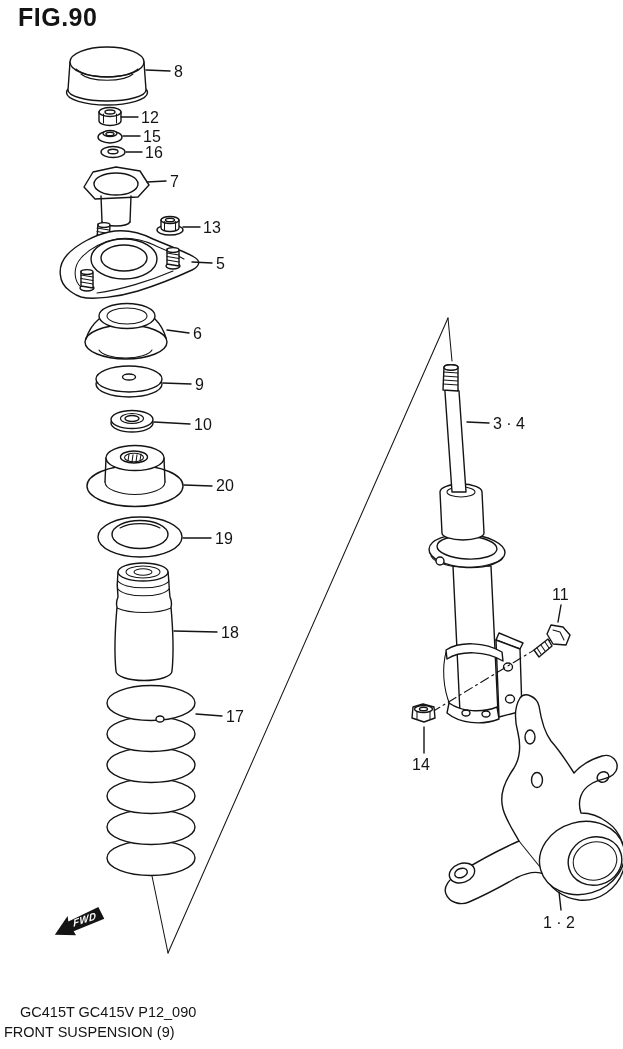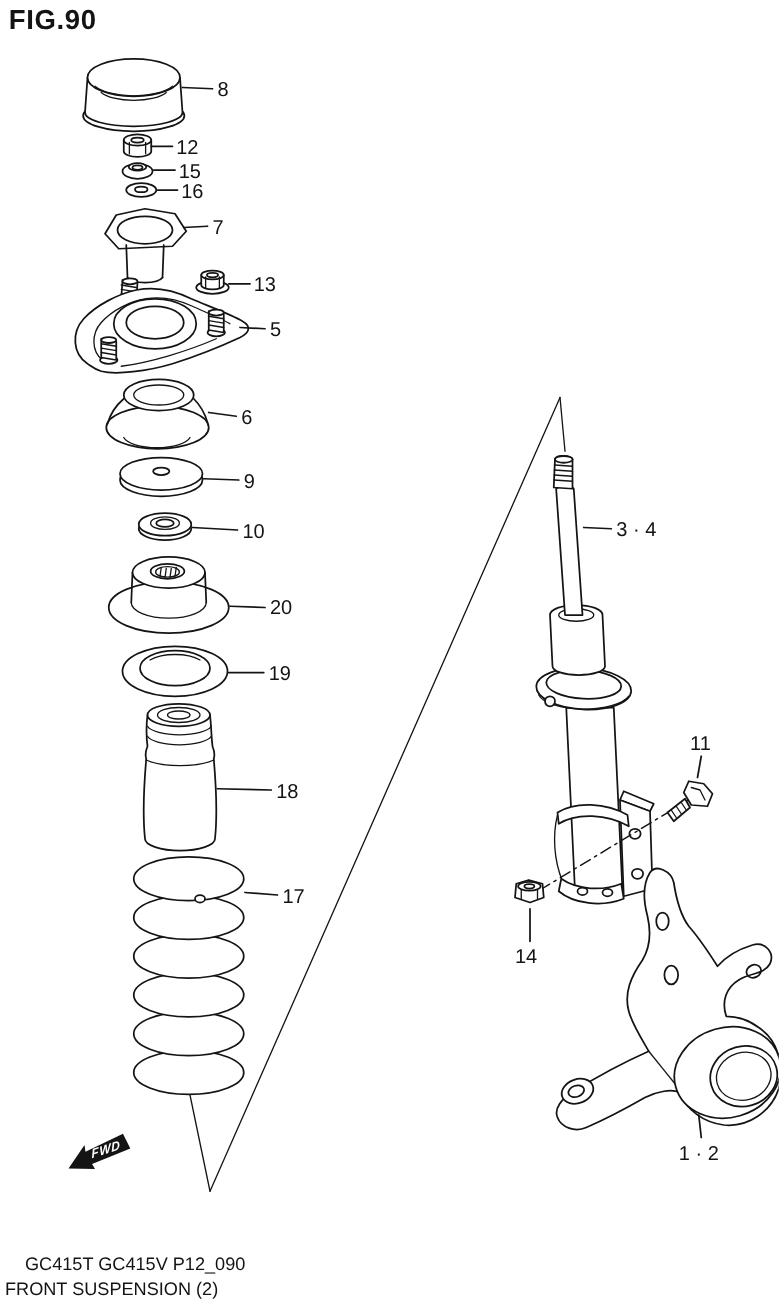--- a/index.html
+++ b/index.html
@@ -1,18 +1,18 @@
 <!DOCTYPE html>
 <html><head>
 <meta charset="utf-8">
 <style>
   html,body{margin:0;padding:0;background:#ffffff;}
   body{width:623px;height:1049px;position:relative;overflow:hidden;
        font-family:"Liberation Sans", sans-serif;color:#141414;}
-  .fig-title{position:absolute;top:3px;left:7px;font-size:22px;font-weight:bold;
+  .fig-title{position:absolute;top:3px;left:18px;font-size:25px;font-weight:bold;
              letter-spacing:.5px;}
   .footer-code{position:absolute;top:1004px;left:20px;font-size:14.5px;}
   .footer-title{position:absolute;top:1024px;left:4px;font-size:14.5px;}
   svg{position:absolute;top:0;left:0;}
   svg path,svg ellipse,svg line,svg polygon,svg circle{
       fill:none;stroke:#141414;stroke-width:1.4;stroke-linecap:round;stroke-linejoin:round;}
   svg .fw{fill:#ffffff;}
   svg .fb{fill:#141414;stroke:none;}
   svg .thin{stroke-width:1.05;}
   svg .dash{stroke-dasharray:9 4 2 4;stroke-width:1.15;}
@@ -249,13 +249,13 @@
     <text x="543" y="928">1 · 2</text>
   </g>
 
   <g transform="translate(78 922) rotate(-18)">
     <path class="fb" d="M -26 5 L -8 -9 L -9 -3.5 L 24 -8 L 26 5 L -7 7.5 L -6 12 Z"></path>
     <text class="fwd" x="-5" y="3" transform="skewX(-14)">FWD</text>
   </g>
 </svg>
 
 <div class="footer-code">GC415T GC415V P12_090</div>
-<div class="footer-title">FRONT SUSPENSION (2)</div>
+<div class="footer-title">FRONT SUSPENSION (9)</div>
 
 </body></html>

